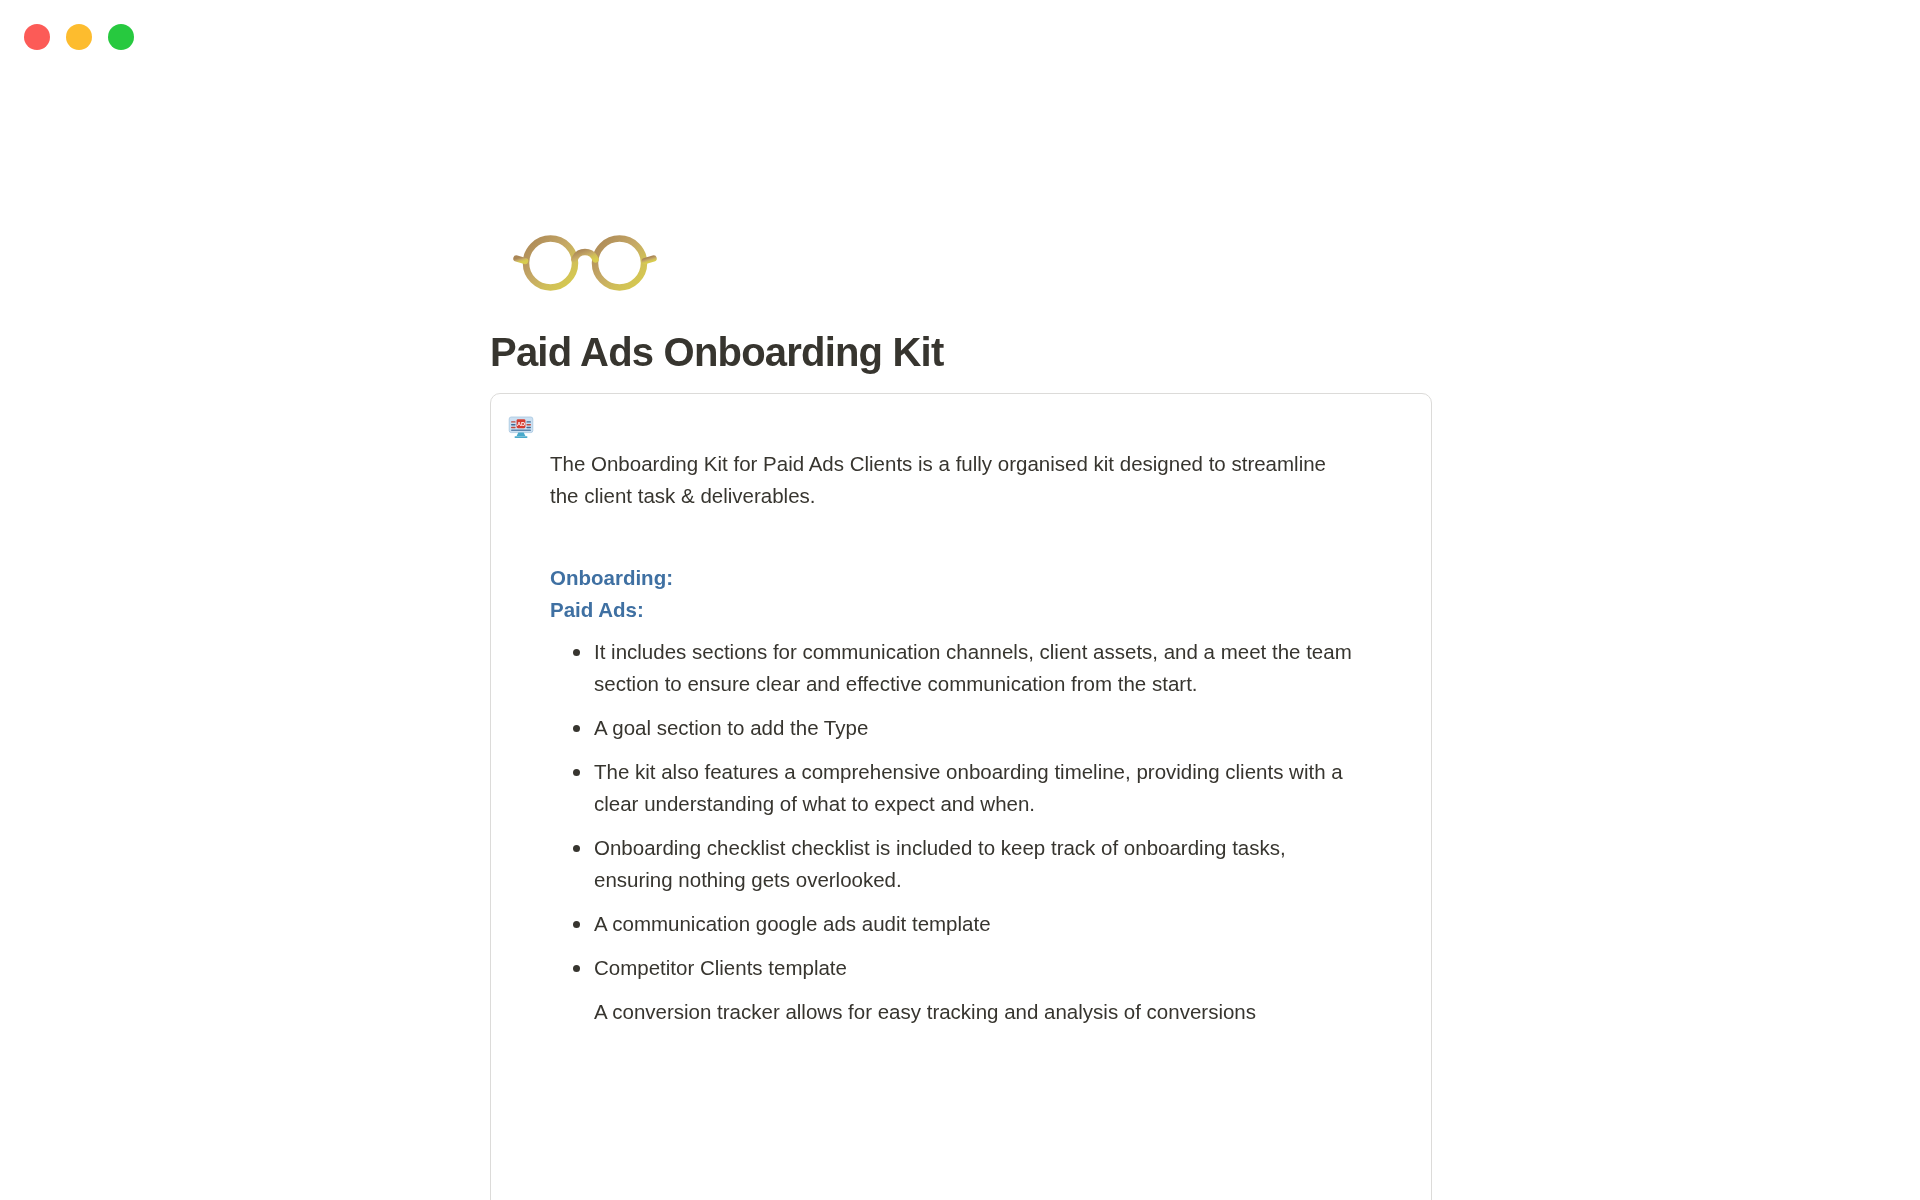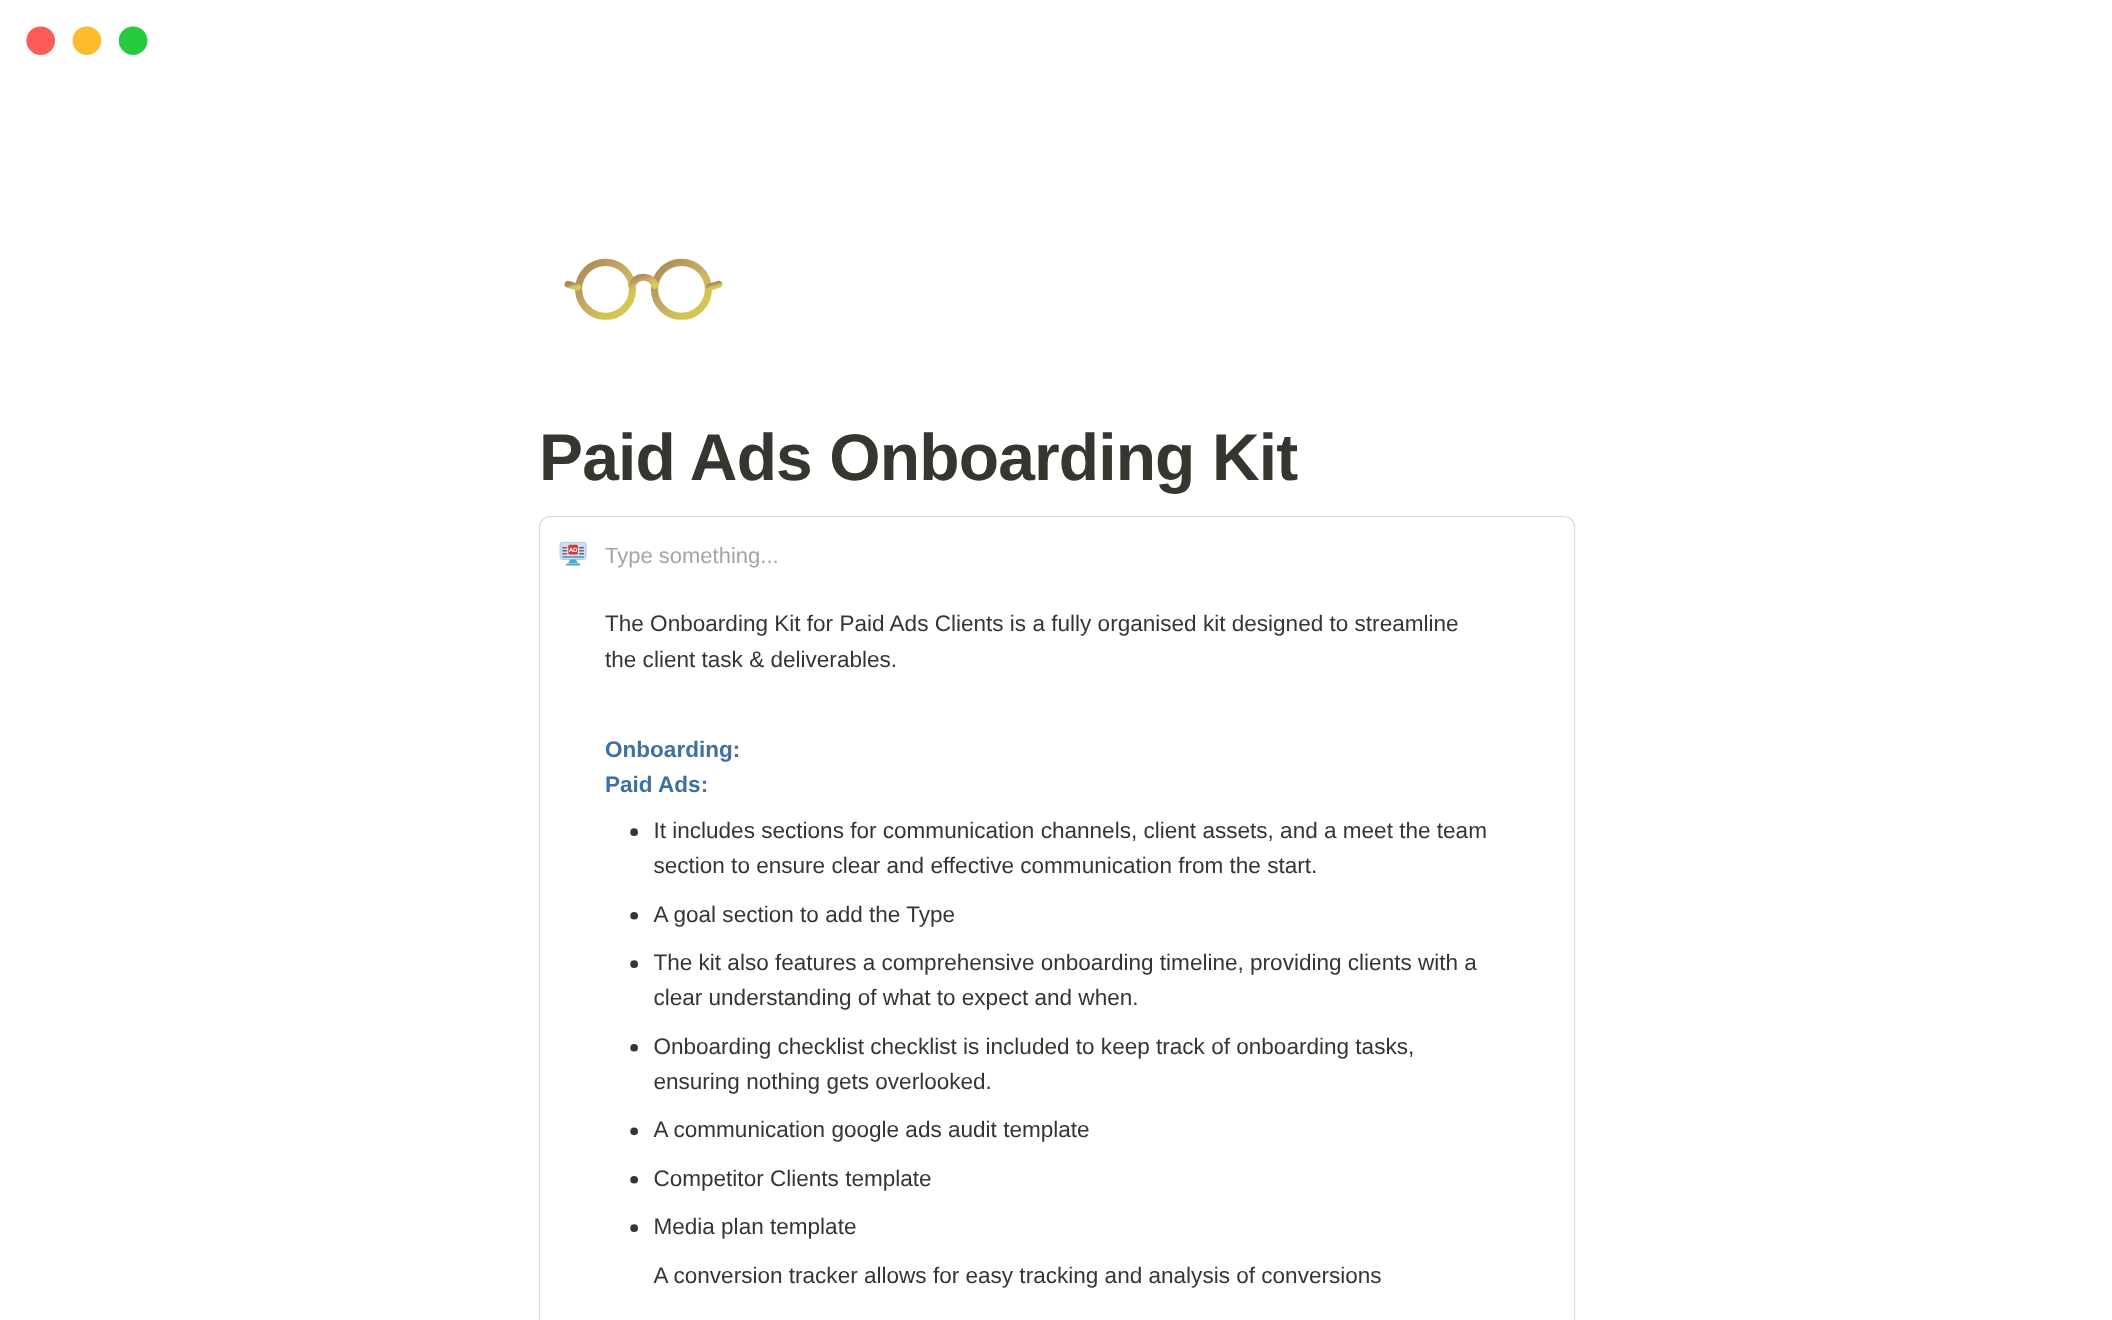--- a/index.html
+++ b/index.html
@@ -24,22 +24,22 @@
   .page-column {
     position: absolute; left: 490px; top: 0;
     width: 950px;
   }
   .page-icon-wrap {
     margin-top: 230px;
     padding-left: 22px;
     height: 62px;
   }
   .page-title {
-    margin-top: 88px;
-    font-size: 60px;
+    margin-top: 36px;
+    font-size: 40px;
     line-height: 1.2;
     font-weight: 700;
     letter-spacing: -0.8px;
     color: #37352f;
     cursor: text;
   }
 
   
   .template-box {
     margin-top: 17px;
@@ -145,40 +145,36 @@
         <rect x="18.4" y="9" width="4.6" height="1.4" rx="0.7" fill="#bf4a3c"></rect>
         <rect x="18.4" y="11.8" width="4.6" height="1.4" rx="0.7" fill="#3f6c96"></rect>
         <rect x="3" y="14.6" width="20" height="1.5" rx="0.75" fill="#5d87ae"></rect>
         <rect x="8.6" y="4.2" width="8.8" height="9" rx="1.4" fill="#d63b2f"></rect>
         <text x="13" y="10.9" font-size="5.6" font-weight="bold" fill="#ffffff" text-anchor="middle" font-family="Liberation Sans, sans-serif">AD</text>
         <path d="M10.3 17.6 L15.7 17.6 L17.4 21 L8.6 21 Z" fill="#49aacb"></path>
         <rect x="6.5" y="21.2" width="13" height="1.8" rx="0.9" fill="#49aacb"></rect>
       </svg>
     </span>
 
-    <div class="placeholder-row">
-      <span class="placeholder-text">Type something...</span>
-    </div>
 
     <p class="intro-paragraph">The Onboarding Kit for Paid Ads Clients is a fully organised kit designed to streamline
 the client task &amp; deliverables.</p>
 
     <div class="headings">
       <div class="blue-heading">Onboarding:</div>
       <div class="blue-heading">Paid Ads:</div>
     </div>
 
     <ul class="bullets">
       <li><span class="bullet-marker"></span><span>It includes sections for communication channels, client assets, and a meet the team
 section to ensure clear and effective communication from the start.</span></li>
       <li><span class="bullet-marker"></span><span>A goal section to add the Type</span></li>
       <li><span class="bullet-marker"></span><span>The kit also features a comprehensive onboarding timeline, providing clients with a
 clear understanding of what to expect and when.</span></li>
       <li><span class="bullet-marker"></span><span>Onboarding checklist checklist is included to keep track of onboarding tasks,
 ensuring nothing gets overlooked.</span></li>
       <li><span class="bullet-marker"></span><span>A communication google ads audit template</span></li>
       <li><span class="bullet-marker"></span><span>Competitor Clients template</span></li>
-      <li><span class="bullet-marker"></span><span>Media plan template</span></li>
       <li><span>A conversion tracker allows for easy tracking and analysis of conversions</span></li>
     </ul>
 
   </div>
 </div>
 
 </body></html>

